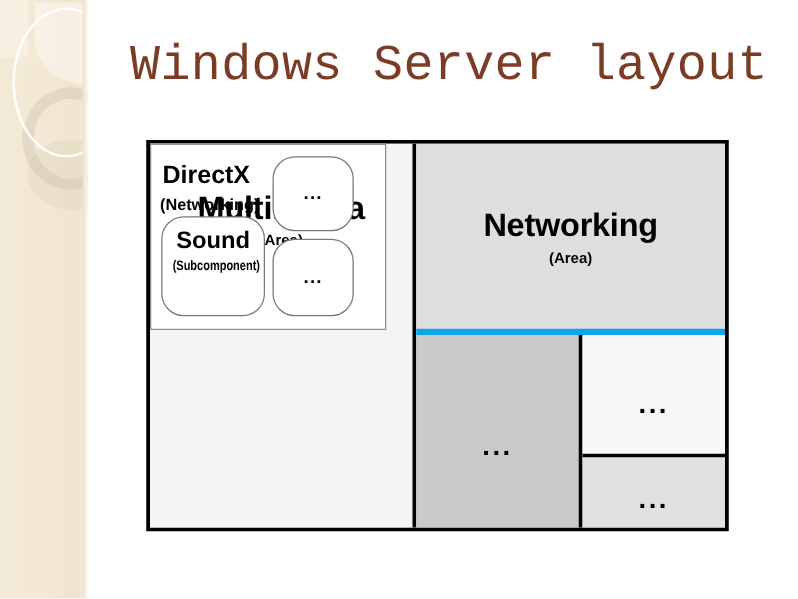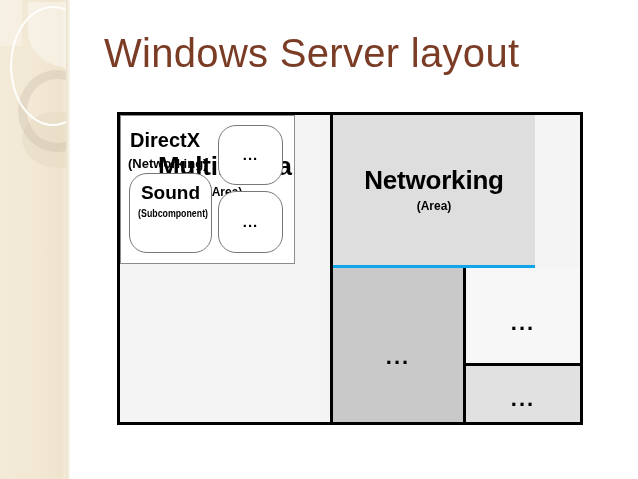--- a/index.html
+++ b/index.html
@@ -66,21 +66,21 @@
     width: 70px; height: 56px;
     background: rgba(226,215,190,0.40);
     border-radius: 50% 40% 45% 55%;
   }
 
   
   #slide-title {
     position: absolute;
     left: 104px; top: 31px;
     width: 500px;
-    font-family: Liberation Sans, sans-serif;
+    font-family: Liberation Mono, monospace;
     font-size: 40px;
     font-weight: normal;
     letter-spacing: 0.3px;
     color: #7b3c26;
     white-space: nowrap;
   }
 
   
   #diagram {
     position: absolute;
@@ -99,23 +99,23 @@
   
   #blk-multimedia {
     left: 0; top: 0;
     width: 213px; height: 307px;
     background: #f4f4f4;
     border-right: 3px solid #000000;
   }
   
   #blk-networking {
     left: 213px; top: 0;
-    width: 202px; height: 153px;
+    width: 247px; height: 153px;
     background: #dedede;
-    border-bottom: 3px solid #0ea5e9;
+    border-bottom: 5px solid #0ea5e9;
   }
   
   #blk-dots-big {
     left: 213px; top: 153px;
     width: 133px; height: 154px;
     background: #c9c9c9;
     border-right: 3px solid #000000;
   }
   
   #blk-dots-white {
@@ -164,20 +164,21 @@
   #dots-big   { top: 78px; }
   #dots-white { top: 44px; }
   #dots-light { top: 22px; }
 
   
   #blk-directx {
     left: 16px; top: 126px;
     width: 173px; height: 147px;
     background: #ffffff;
     border: 1px solid #8c8c8c;
+    padding-left: 14px;
   }
   #dx-title {
     position: absolute;
     left: 10px; top: 14px;
     font-size: 20px;
     font-weight: bold;
     color: #000000;
     white-space: nowrap;
   }
   #dx-sub {

